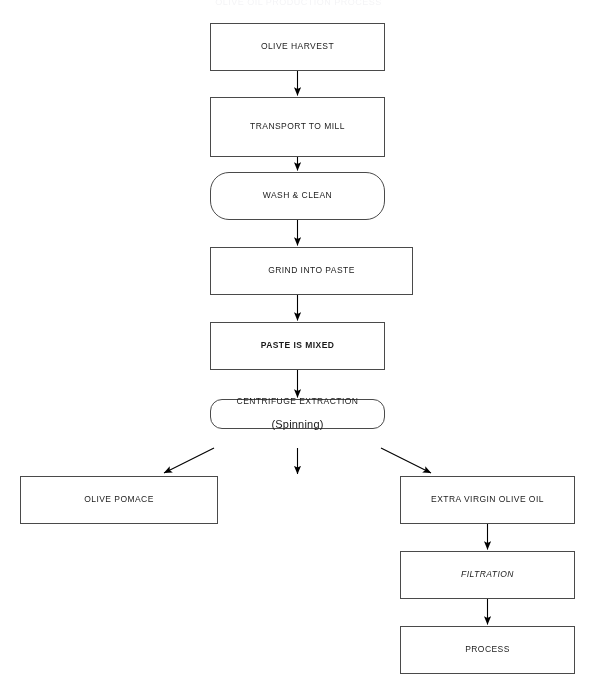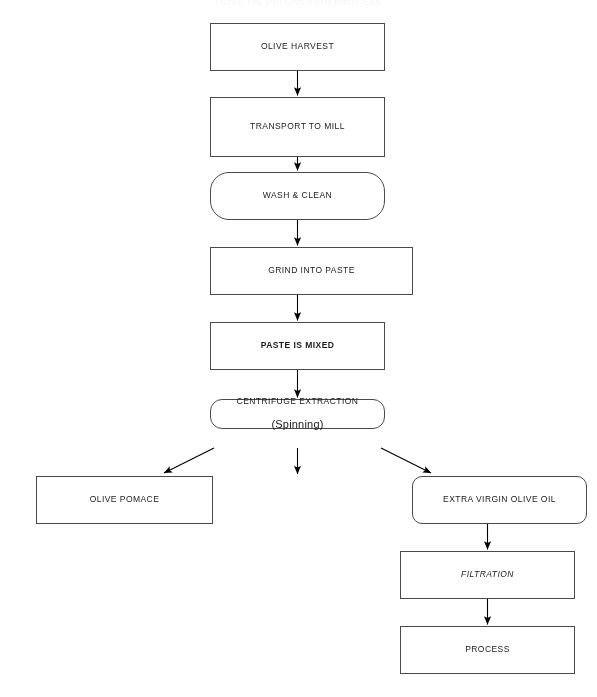--- a/index.html
+++ b/index.html
@@ -125,26 +125,26 @@
 
   <div class="node" style="left:210px; top:322px; width:175px; height:48px;font-weight:bold;">
     <span class="node-line">PASTE IS MIXED</span>
   </div>
 
   <div class="node" style="left:210px; top:399px; width:175px; height:30px;border-radius:12px;">
     <span class="node-line">CENTRIFUGE EXTRACTION</span>
     <span class="node-line sub">(Spinning)</span>
   </div>
 
-  <div class="node" style="left:36px; top:476px; width:177px; height:48px;">
+  <div class="node" style="left:20px; top:476px; width:198px; height:48px;">
     <span class="node-line">OLIVE POMACE</span>
   </div>
 
 
-  <div class="node" style="left:412px; top:476px; width:175px; height:48px;border-radius:10px;">
+  <div class="node" style="left:400px; top:476px; width:175px; height:48px;">
     <span class="node-line">EXTRA VIRGIN OLIVE OIL</span>
   </div>
 
   <div class="node" style="left:400px; top:551px; width:175px; height:48px;font-style:italic;">
     <span class="node-line">FILTRATION</span>
   </div>
 
   <div class="node" style="left:400px; top:626px; width:175px; height:48px;">
     <span class="node-line">PROCESS</span>
   </div>

